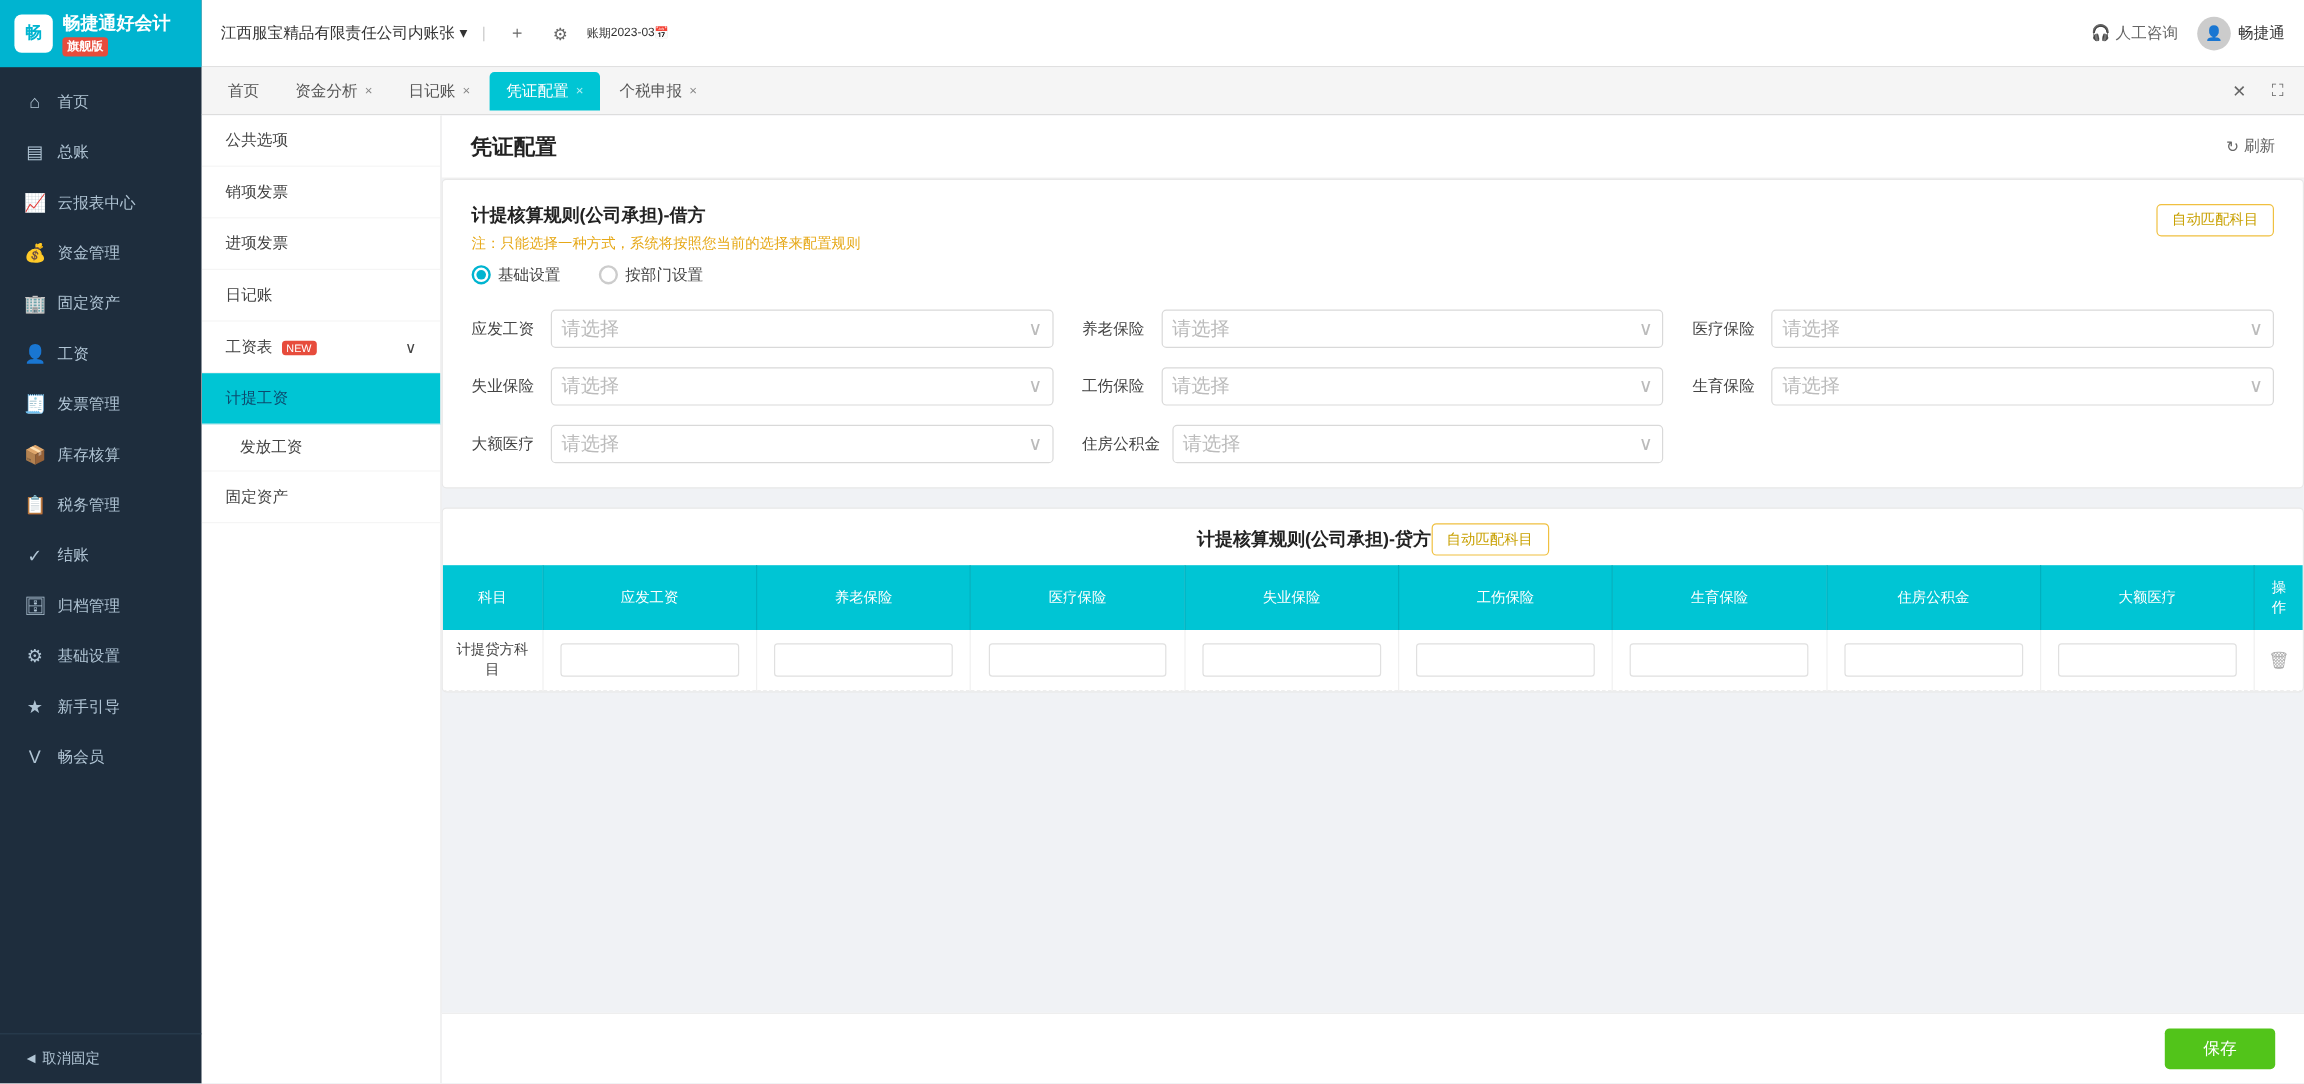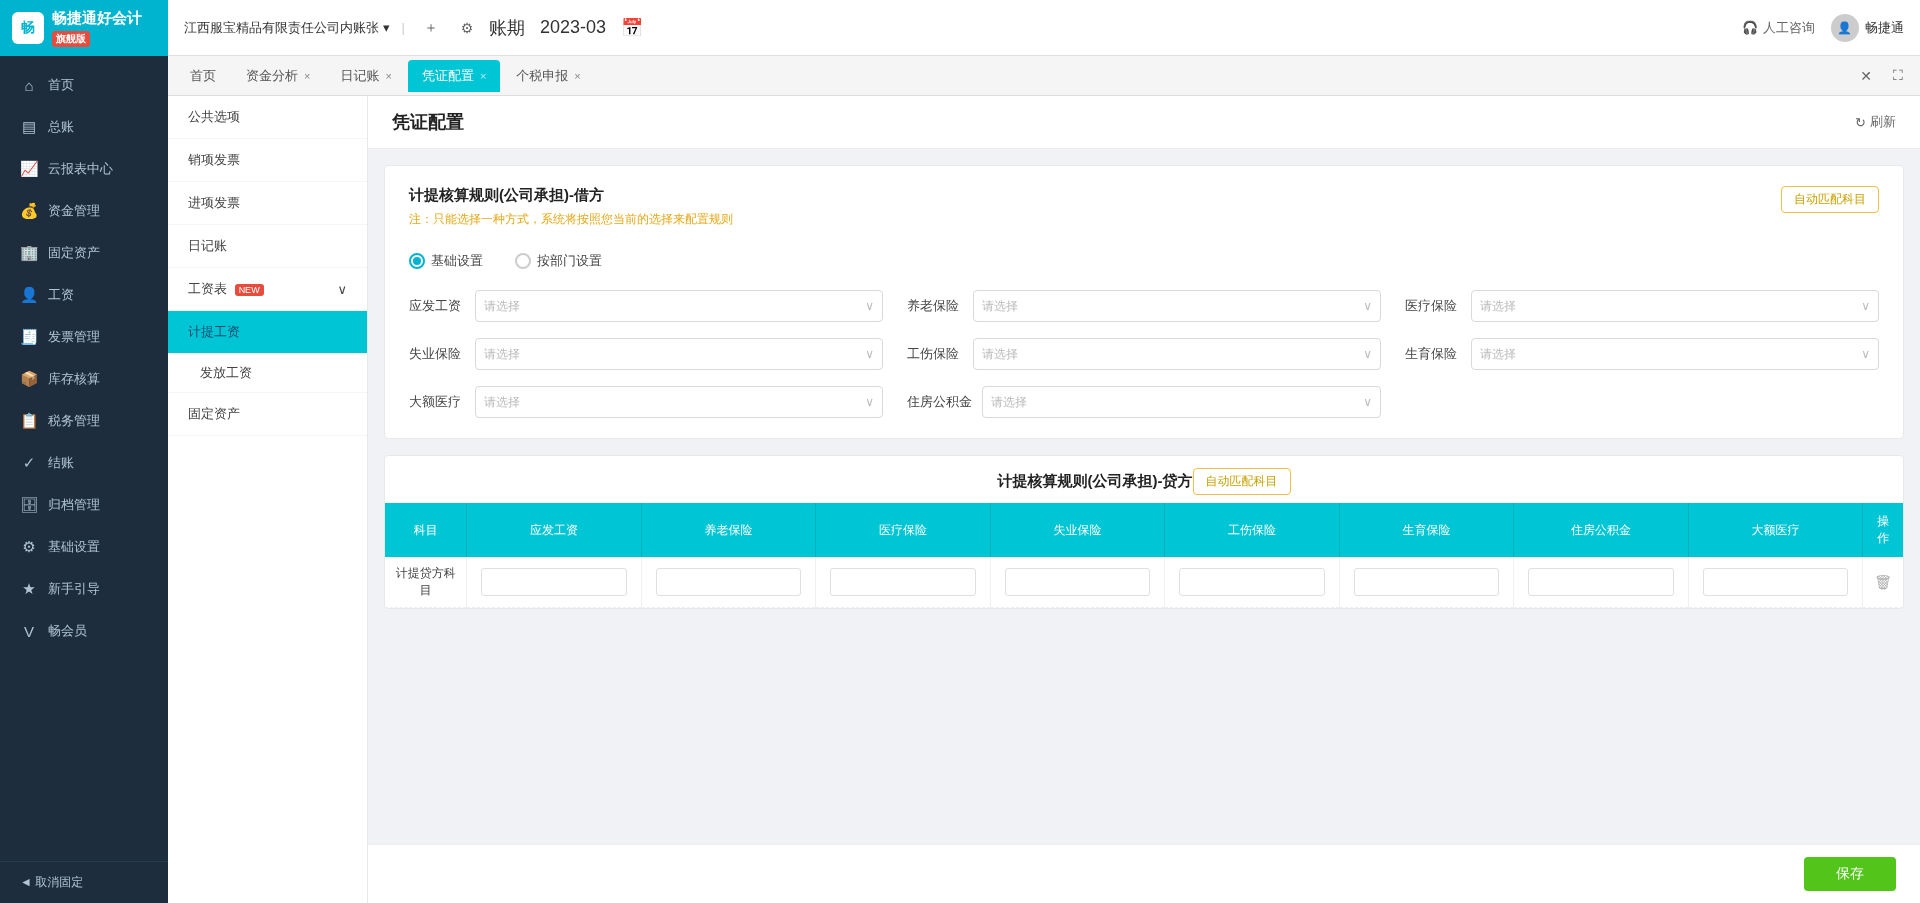--- a/index.html
+++ b/index.html
@@ -72,21 +72,21 @@
       display: flex; align-items: center; gap: 4px;
       font-size: 13px; color: #333; cursor: pointer;
     }
     .topbar-sep { color: #ccc; margin: 0 4px; }
     .topbar-icon-btn {
       width: 28px; height: 28px;
       display: flex; align-items: center; justify-content: center;
       cursor: pointer; color: #666; font-size: 14px;
       border-radius: 4px;
     }
-    .topbar-period { display: flex; align-items: center; gap: 15px; font-size: 18px; color: #333; }
+    .topbar-period { display: flex; align-items: center; gap: 0; font-size: 10px; color: #333; }
     .topbar-right { margin-left: auto; display: flex; align-items: center; gap: 16px; }
     .topbar-service { display: flex; align-items: center; gap: 4px; font-size: 13px; color: #666; cursor: pointer; }
     .topbar-user { display: flex; align-items: center; gap: 6px; font-size: 13px; color: #333; cursor: pointer; }
     .user-avatar { width: 28px; height: 28px; background: #ccc; border-radius: 50%; display: flex; align-items: center; justify-content: center; font-size: 12px; color: white; }
 
     
     .tabbar {
       background: #f5f5f5;
       border-bottom: 1px solid #ddd;
       display: flex;
@@ -168,32 +168,32 @@
       align-items: center;
       justify-content: space-between;
       border-bottom: 1px solid #eee;
     }
     .page-title { font-size: 18px; font-weight: bold; color: #222; }
     .refresh-btn {
       display: flex; align-items: center; gap: 4px;
       color: #666; font-size: 13px; cursor: pointer;
     }
 
-    .content-body { padding: 16px; flex: 1; }
+    .content-body { flex: 1; }
 
     
     .section {
       background: white;
       border-radius: 4px;
       padding: 20px 24px;
       margin-bottom: 16px;
       border: 1px solid #e8e8e8;
     }
     .section-title { font-size: 15px; font-weight: bold; color: #222; margin-bottom: 6px; }
-    .section-note { color: #e6a817; font-size: 12px; margin-bottom: 16px; }
+    .section-note { color: #e6a817; font-size: 12px; margin-bottom: 0; }
     .radio-group { display: flex; gap: 32px; margin-bottom: 20px; }
     .radio-item { display: flex; align-items: center; gap: 6px; cursor: pointer; font-size: 13px; color: #444; }
     .radio-circle {
       width: 16px; height: 16px;
       border-radius: 50%;
       border: 2px solid #ccc;
       display: flex; align-items: center; justify-content: center;
     }
     .radio-circle.checked { border-color: #00b4d0; }
     .radio-circle.checked::after {
@@ -213,21 +213,21 @@
       align-items: center;
       gap: 10px;
     }
     .form-label { font-size: 13px; color: #444; white-space: nowrap; min-width: 56px; }
     .form-select {
       flex: 1;
       height: 32px;
       border: 1px solid #d9d9d9;
       border-radius: 4px;
       padding: 0 8px;
-      font-size: 12px;
+      font-size: 16px;
       color: #bbb;
       display: flex;
       align-items: center;
       justify-content: space-between;
       cursor: pointer;
       background: white;
     }
     .auto-match-btn {
       border: 1px solid #f0c040;
       color: #c8a000;

